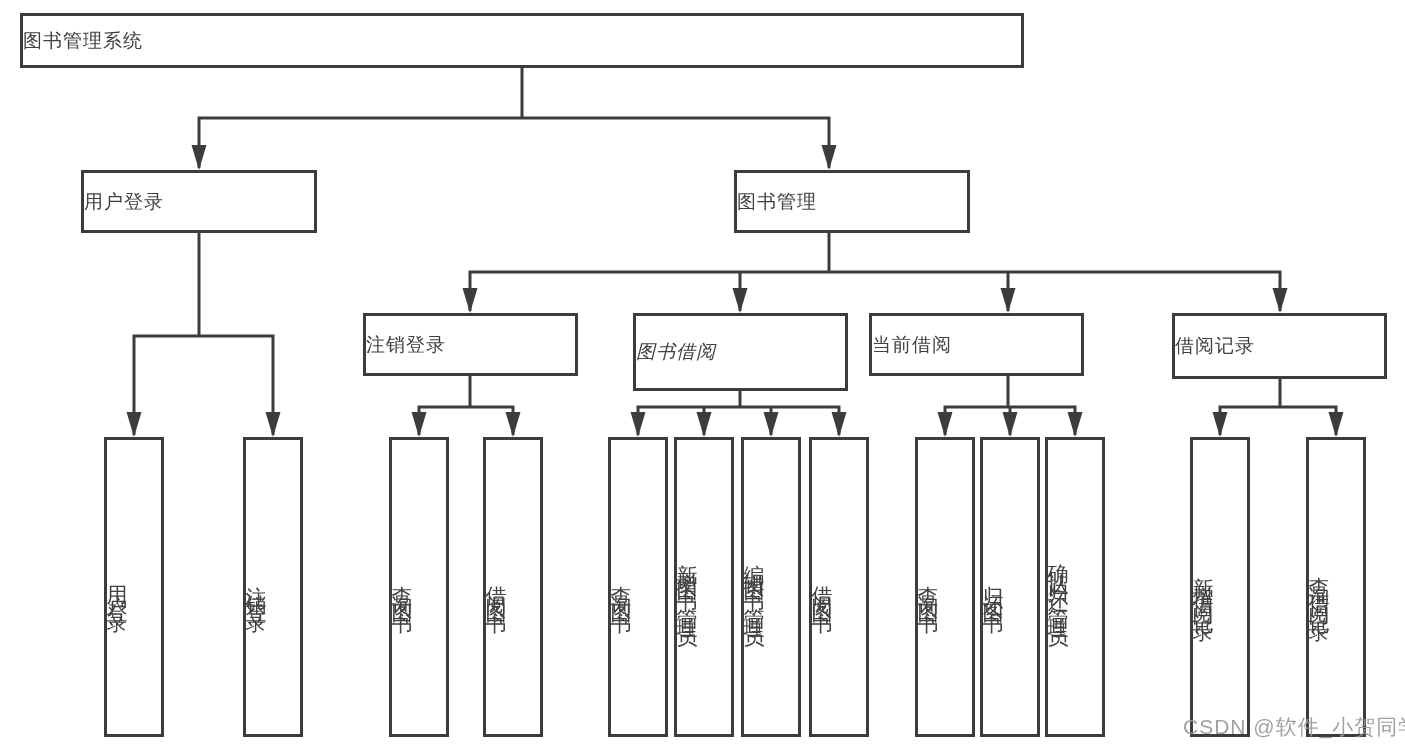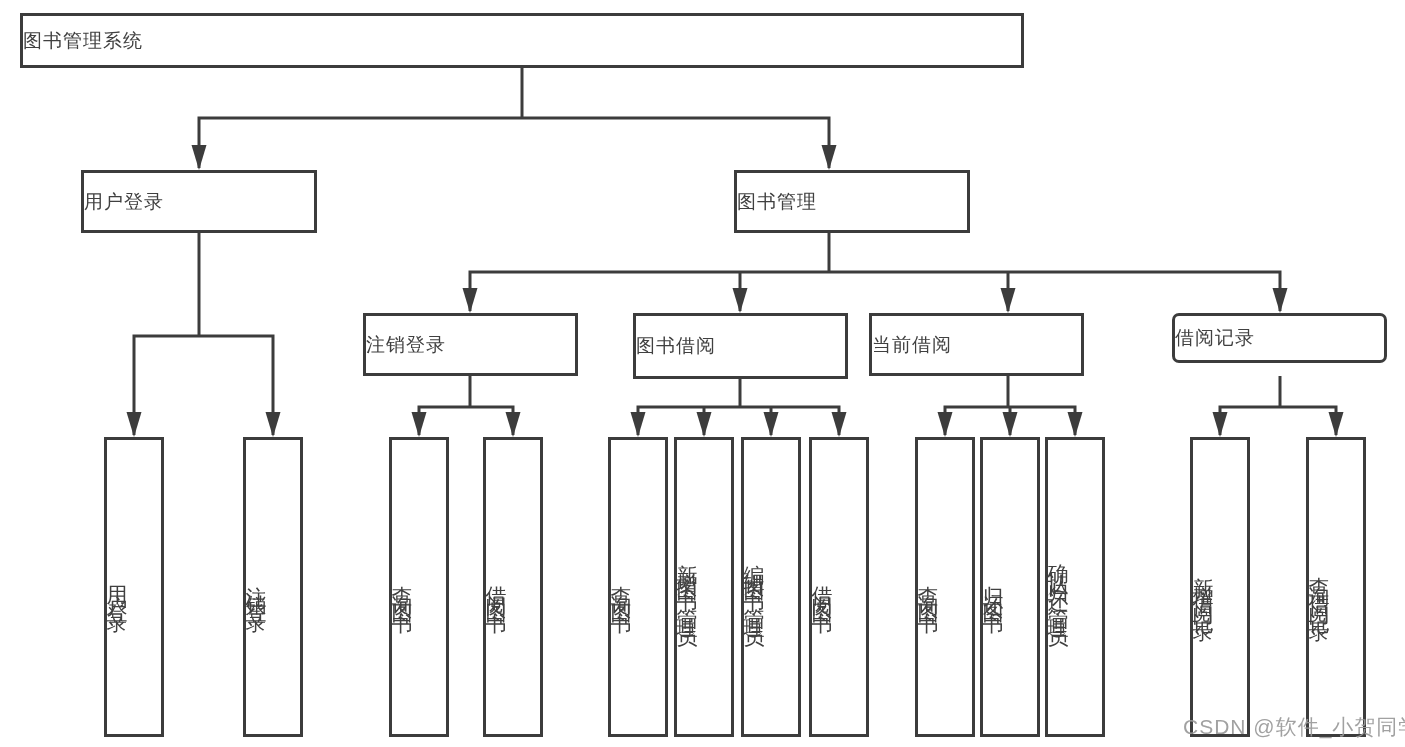--- a/index.html
+++ b/index.html
@@ -109,27 +109,27 @@
   <div class="box h" style="left:81px;top:170px;width:236px;height:63px;">
     <span>用户登录</span>
   </div>
   <div class="box h" style="left:734px;top:170px;width:236px;height:63px;">
     <span>图书管理</span>
   </div>
 
   <div class="box h" style="left:363px;top:313px;width:215px;height:63px;">
     <span>注销登录</span>
   </div>
-  <div class="box h" style="left:633px;top:313px;width:215px;height:66px;">
+  <div class="box h" style="left:633px;top:313px;width:215px;height:78px;font-style:italic;">
     <span>图书借阅</span>
   </div>
   <div class="box h" style="left:869px;top:313px;width:215px;height:63px;">
     <span>当前借阅</span>
   </div>
-  <div class="box h" style="left:1172px;top:313px;width:215px;height:50px;border-radius:7px;">
+  <div class="box h" style="left:1172px;top:313px;width:215px;height:66px;">
     <span>借阅记录</span>
   </div>
 
   <div class="box v" style="left:104px;top:437px;width:60px;height:300px;">
     <span class="vtxt">用户登录</span>
   </div>
   <div class="box v" style="left:243px;top:437px;width:60px;height:300px;">
     <span class="vtxt">注销登录</span>
   </div>
 

